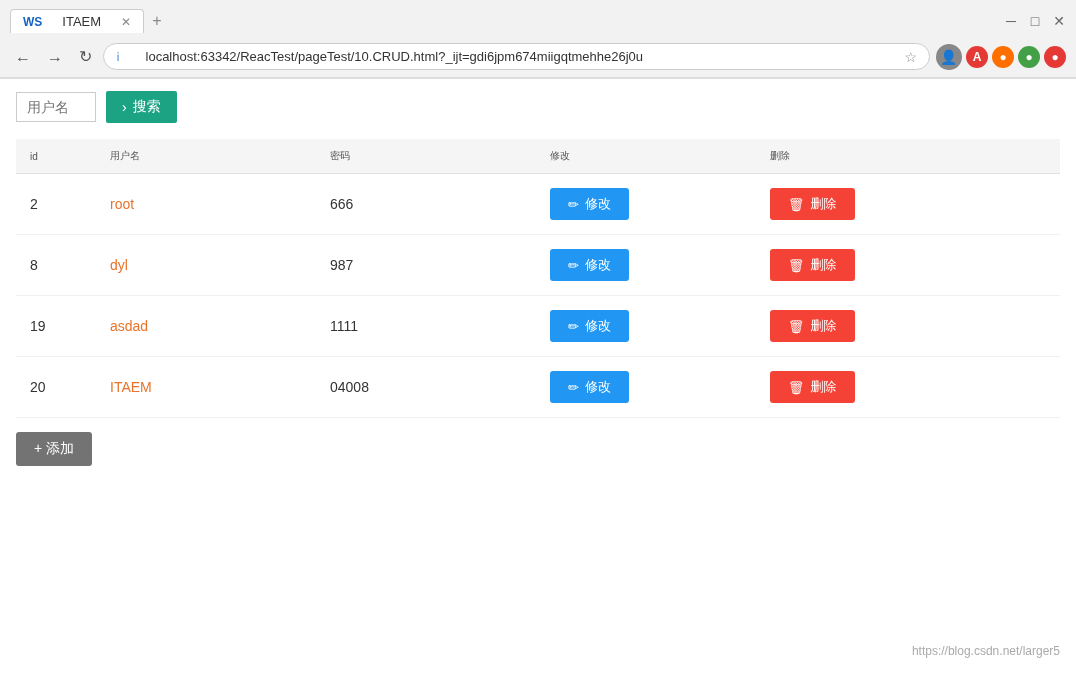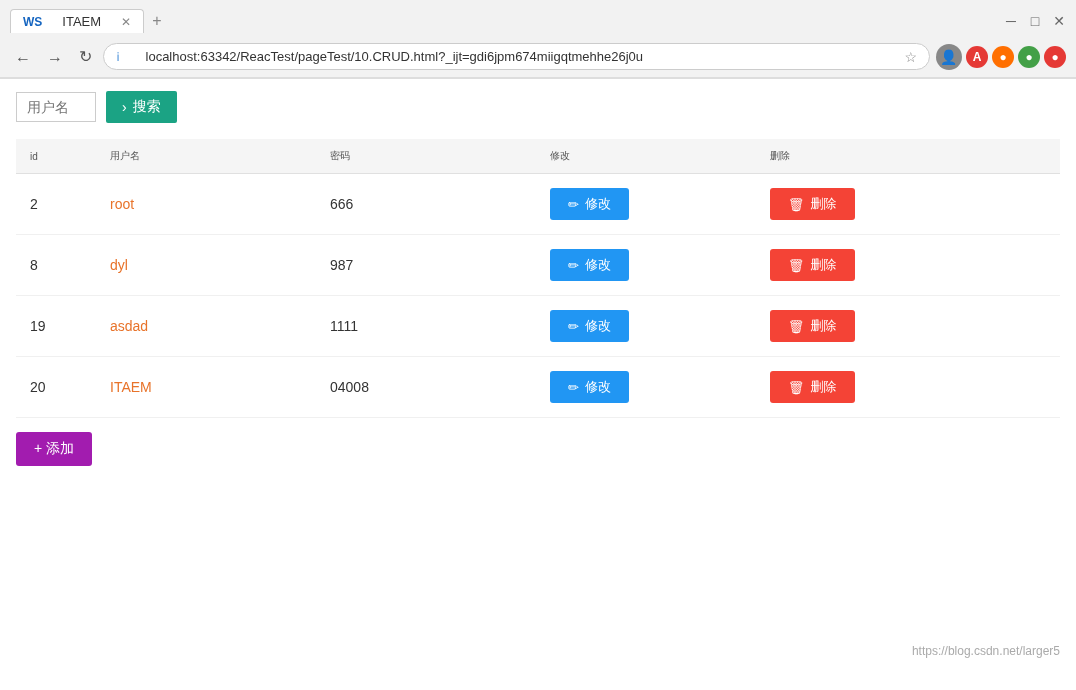--- a/index.html
+++ b/index.html
@@ -41,21 +41,21 @@
     .col-username { width: 220px; }
     .col-password { width: 220px; }
     .col-edit { width: 220px; }
     .col-delete { width: auto; }
 
     .username-link { color: #e8732a; text-decoration: none; margin-top: 12px; }
 
     .edit-btn { background: #2196f3; color: #fff; border: none; padding: 7px 18px; font-size: 13px; cursor: pointer; border-radius: 3px; display: flex; align-items: center; gap: 6px; }
     .delete-btn { background: #f44336; color: #fff; border: none; padding: 7px 18px; font-size: 13px; cursor: pointer; border-radius: 3px; display: flex; align-items: center; gap: 6px; }
 
-    .add-btn { background: #a21caf; color: #fff; border: none; padding: 8px 18px; font-size: 14px; cursor: pointer; border-radius: 3px; display: flex; align-items: flex-start; gap: 6px; margin-top: 14px; }
+    .add-btn { background: #737373; color: #fff; border: none; padding: 8px 18px; font-size: 14px; cursor: pointer; border-radius: 3px; display: flex; align-items: flex-start; gap: 6px; margin-top: 14px; }
 
     .watermark { position: fixed; bottom: 32px; right: 16px; color: #aaa; font-size: 12px; }
 
     
     .profile-icon { width: 26px; height: 26px; border-radius: 50%; background: #888; color: #fff; display: flex; align-items: center; justify-content: center; font-size: 14px; }
   </style>
 </head>
 <body>
 
 <div class="browser-chrome">

